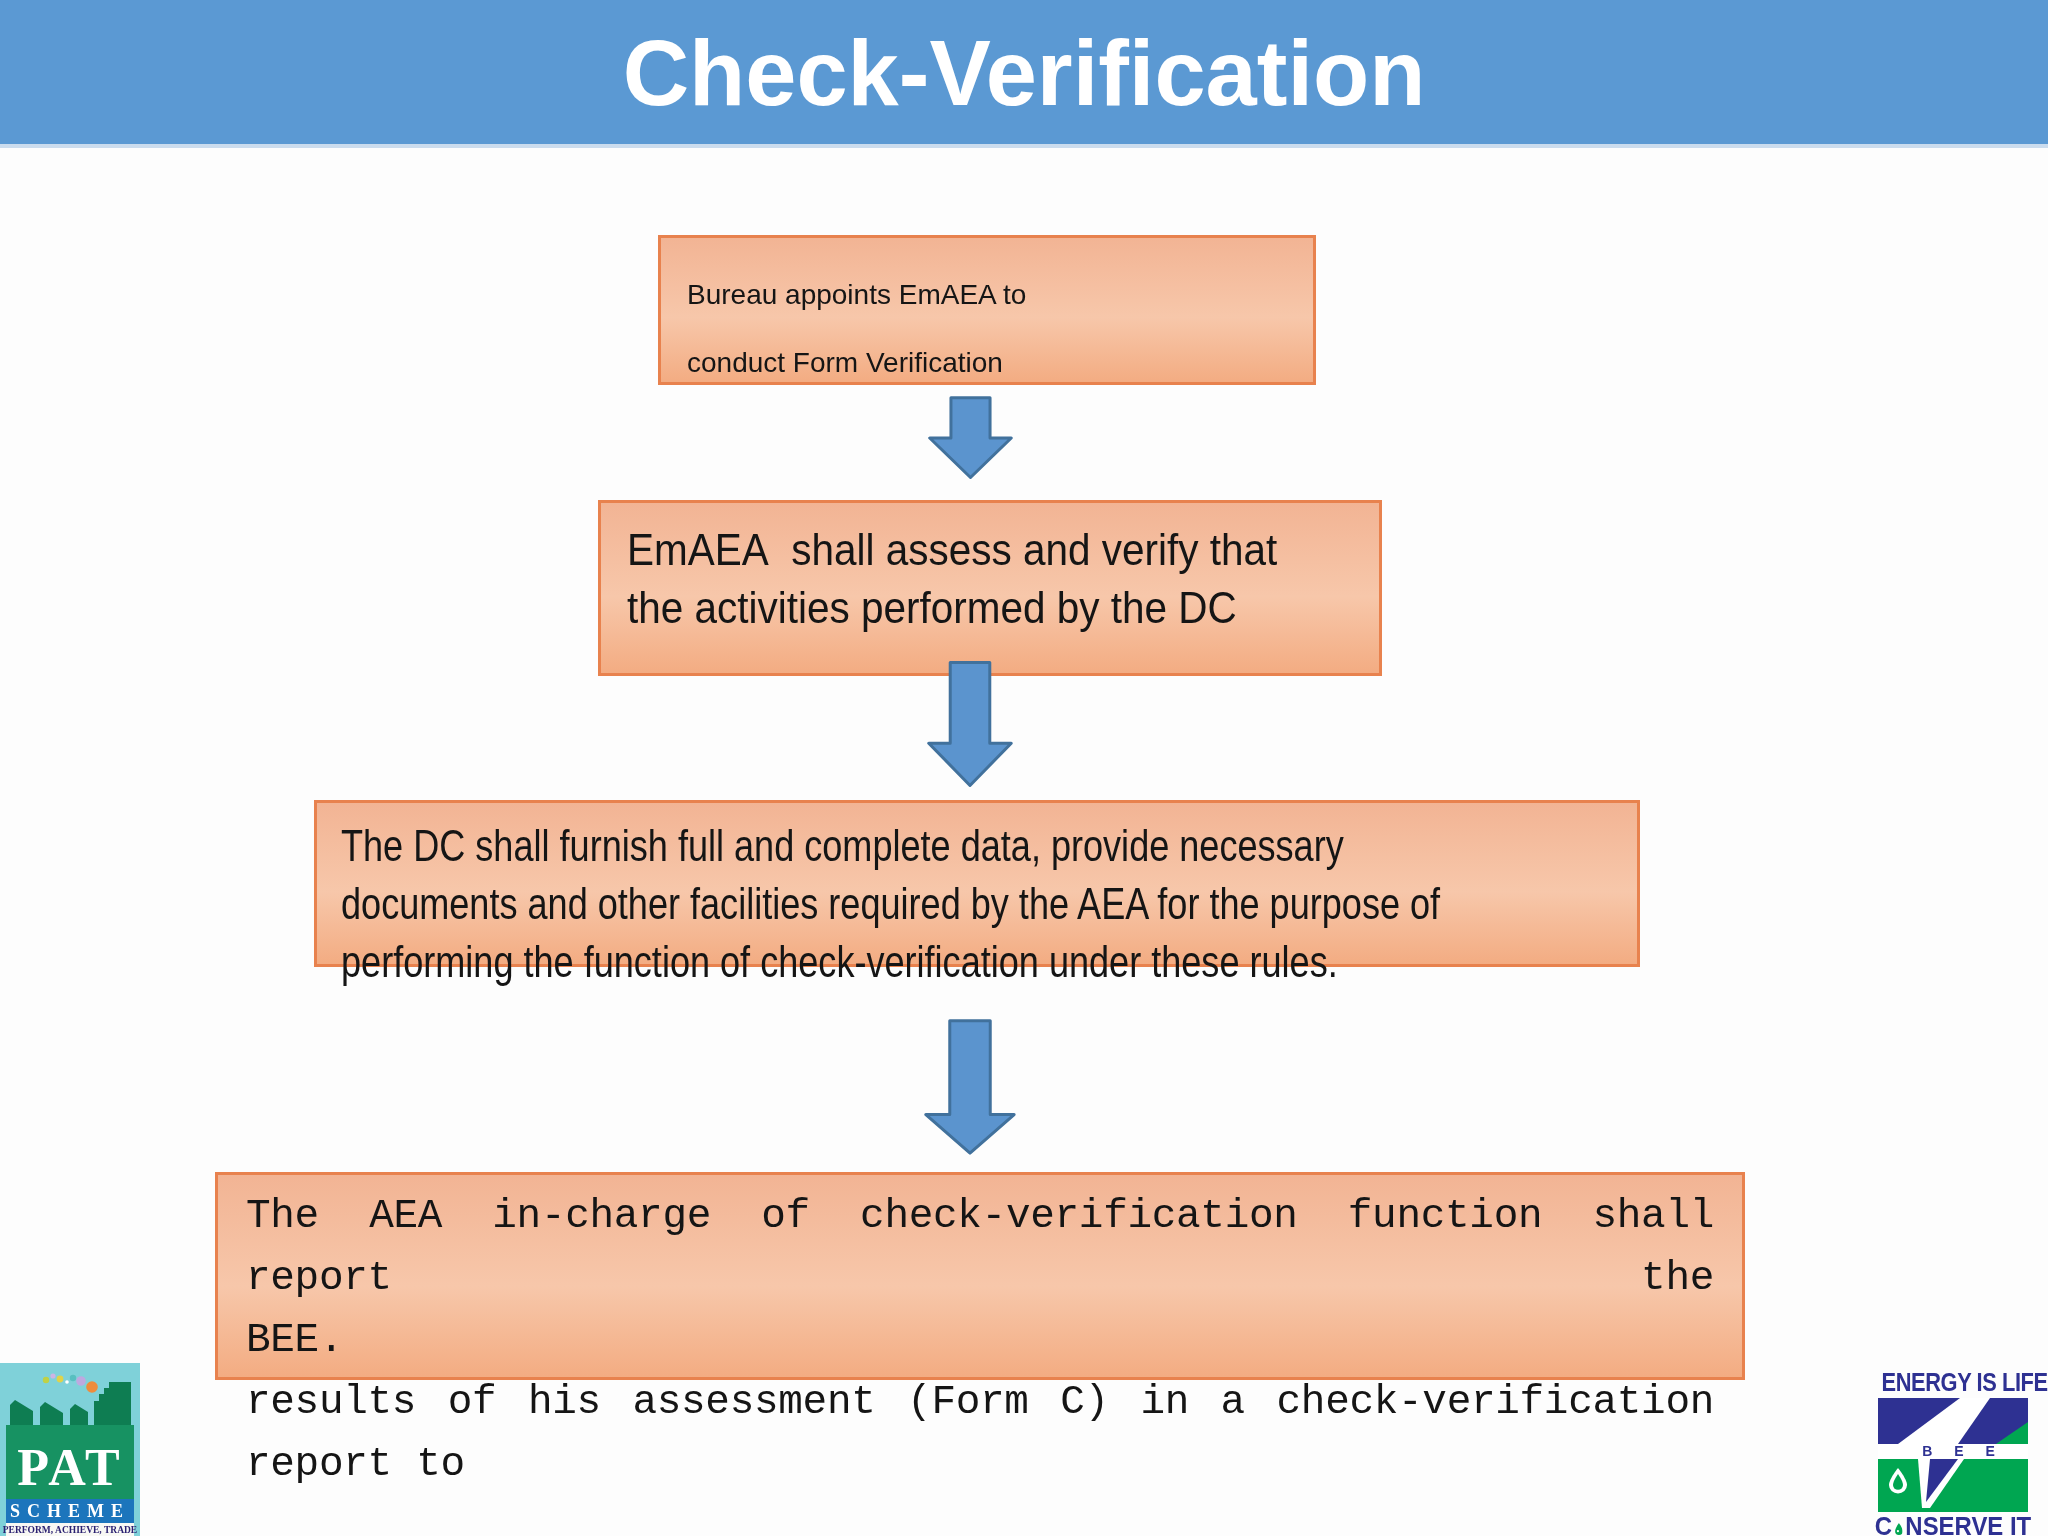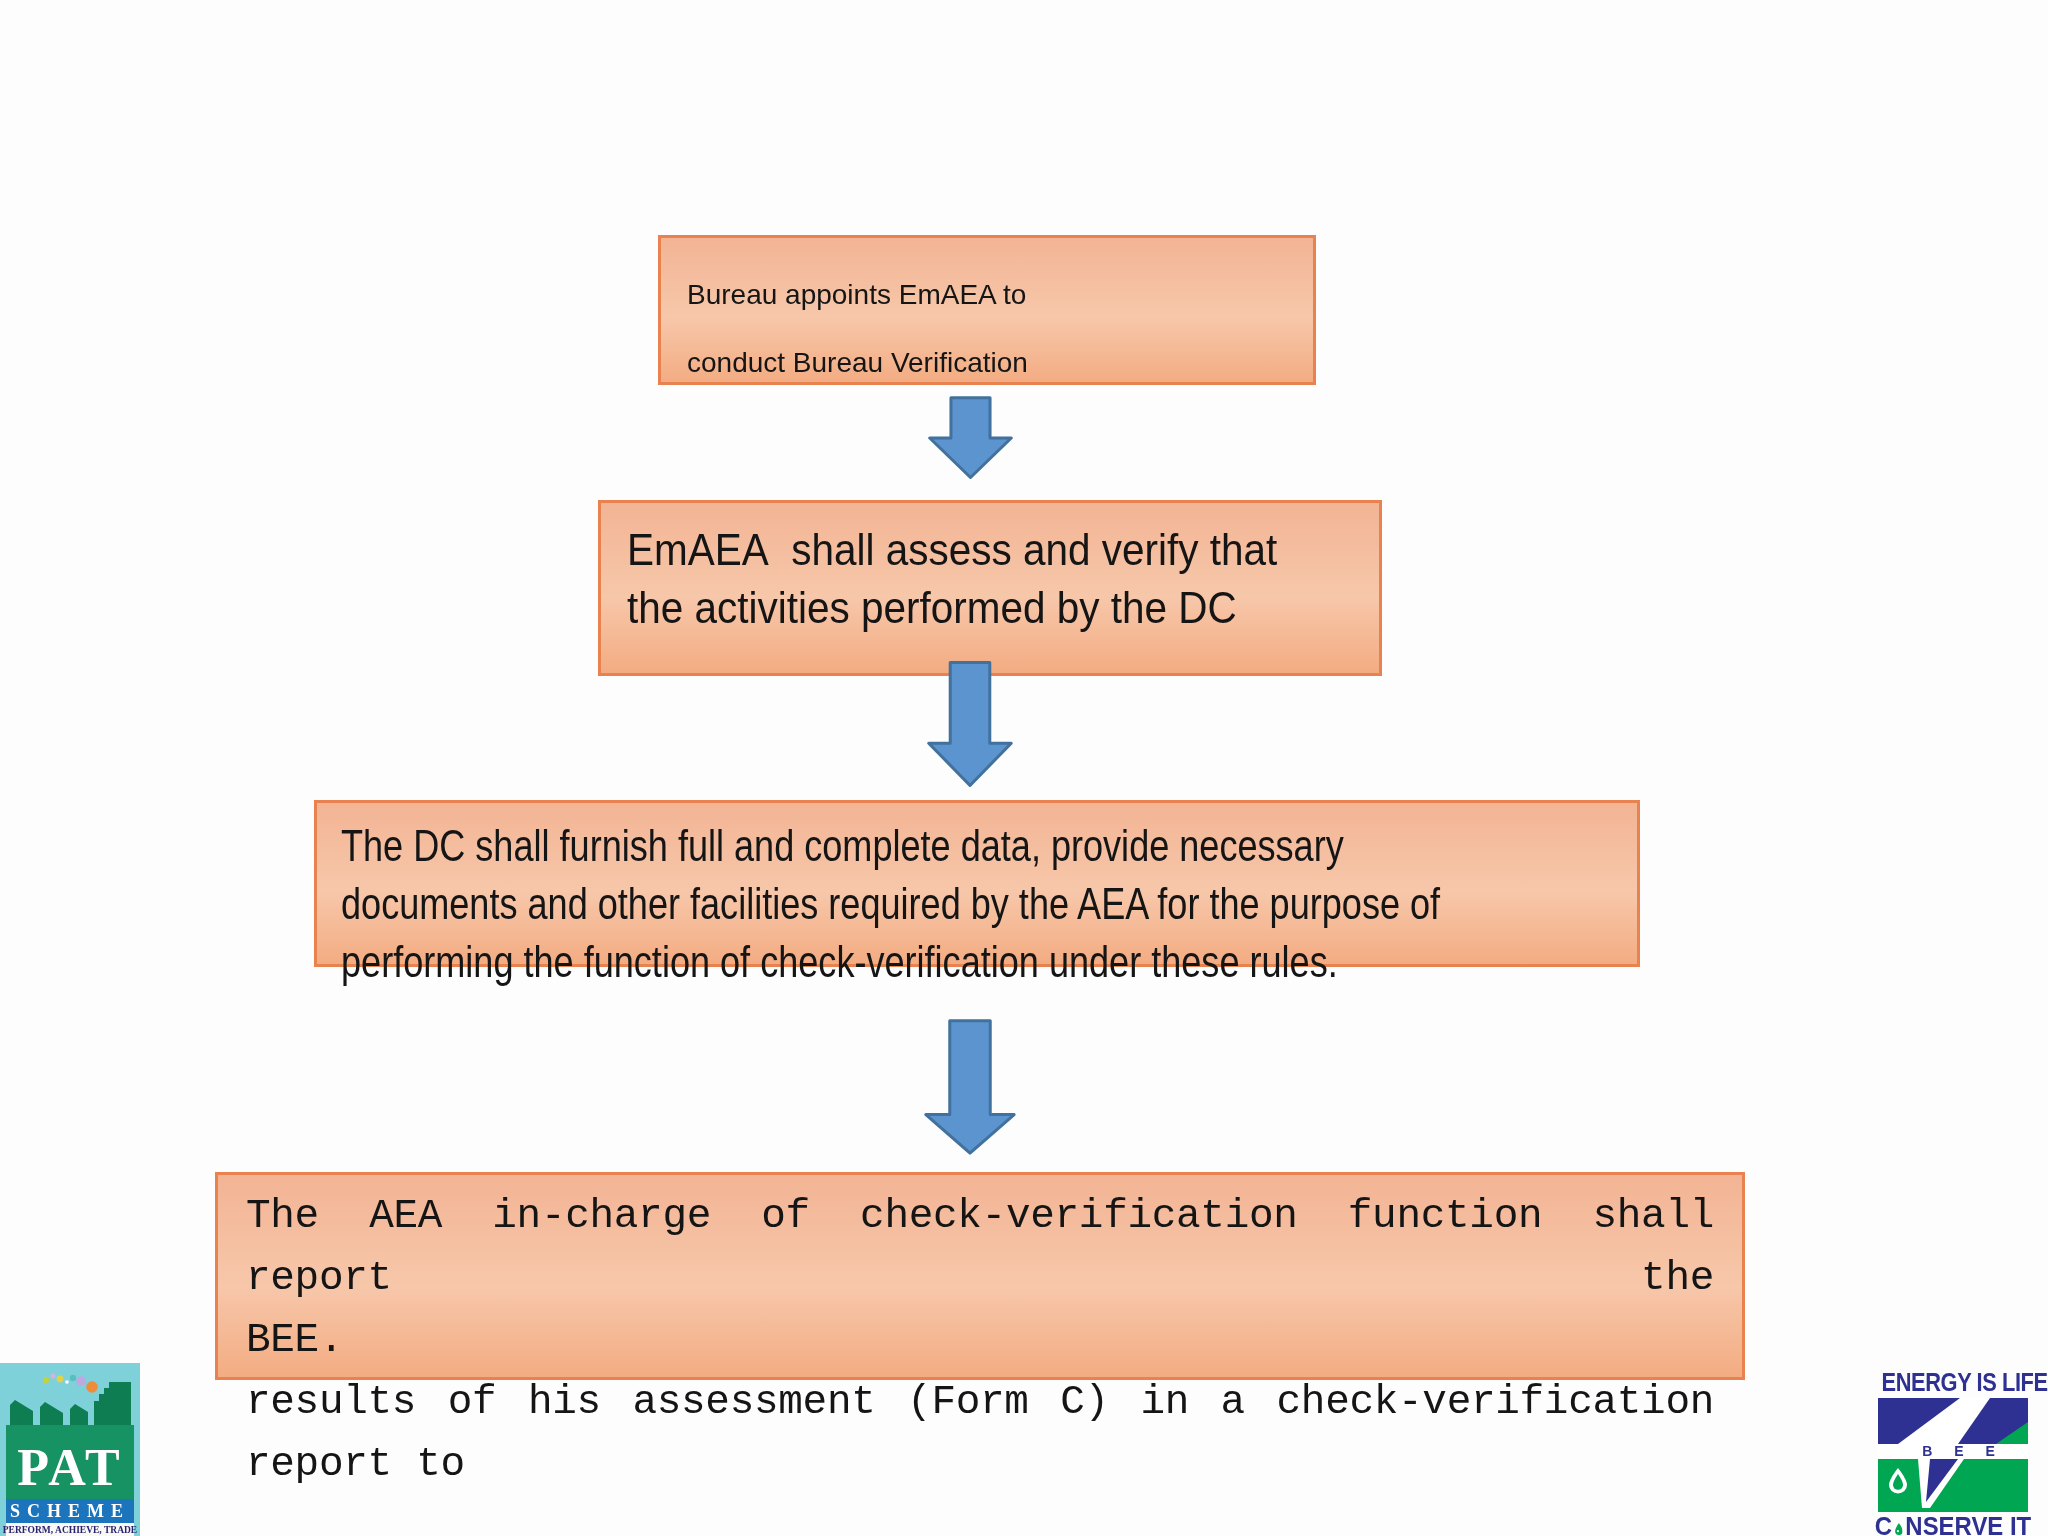--- a/index.html
+++ b/index.html
@@ -83,27 +83,30 @@
     transform:scaleX(.92);transform-origin:50% 50%;
     white-space:nowrap;line-height:26px;margin-top:1px;
   }
   .bee-drop-icon{display:inline-block;margin:0 1px;}
 </style>
 </head>
 <body>
 
 <div class="slide">
 
+  <header class="title-bar">
+    <h1>Check-Verification</h1>
+  </header>
 
   <main>
 
     <section class="flow-box box-1">
       <div class="box-lines">
           <div class="line">Bureau appoints EmAEA to</div>
-          <div class="line">conduct Bureau Verification</div>
+          <div class="line">conduct Form Verification</div>
         </div>
     </section>
 
     <svg class="arrow arrow-1" viewBox="0 0 100 100" preserveAspectRatio="none" aria-hidden="true">
       <polygon points="27,2 73,2 73,50 98,50 50,97 2,50 27,50"></polygon>
     </svg>
 
     <section class="flow-box box-2">
       <div class="box-lines">
           <div class="line">EmAEA&nbsp; shall assess and verify that</div>

